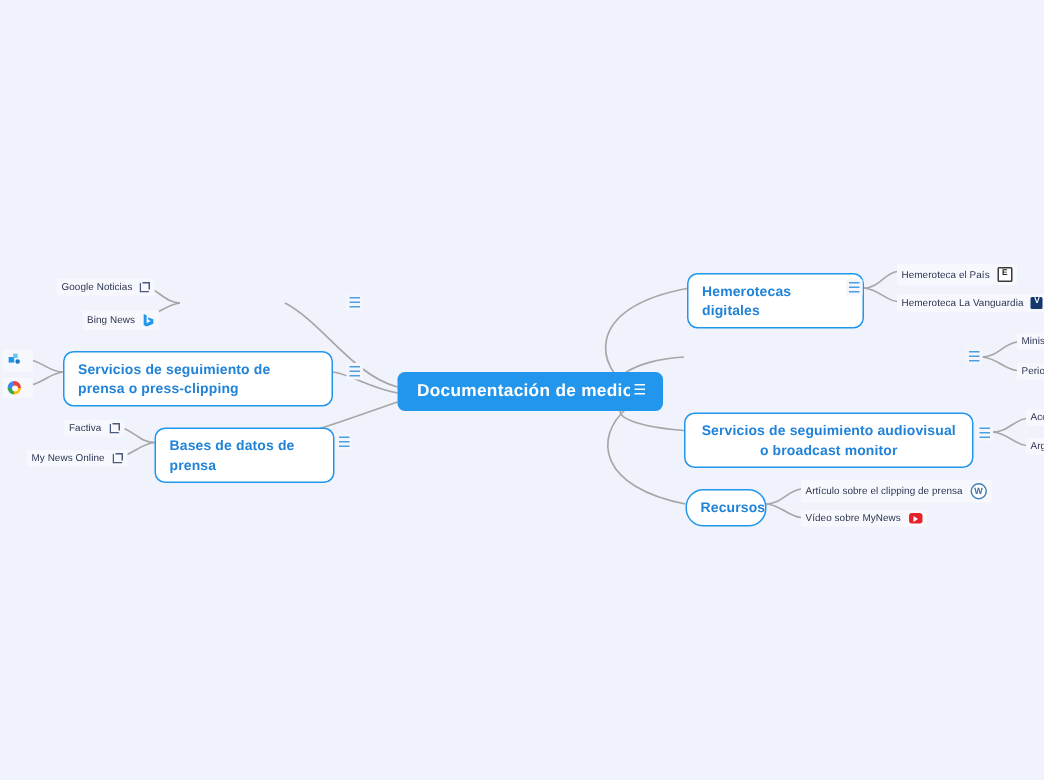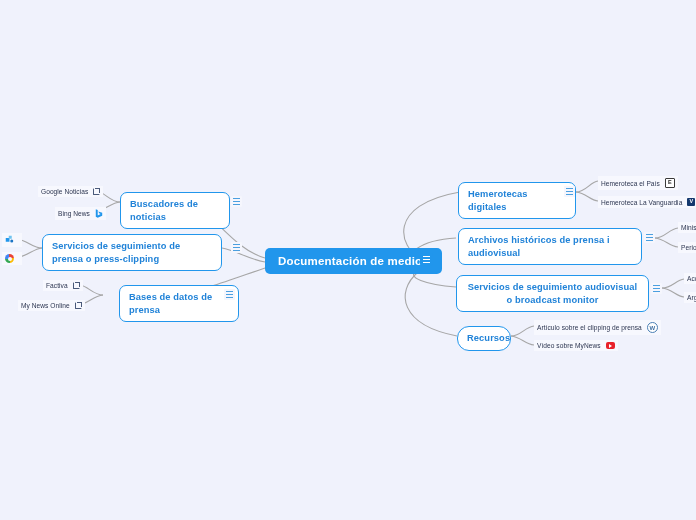--- a/index.html
+++ b/index.html
@@ -221,23 +221,20 @@
 
   <div class="root-node">
     <span>Documentación de medios</span>
   </div>
   <div class="note-icon">
     <i></i>
       <i></i>
       <i></i>
   </div>
 
-  <div class="branch" style="left:120px; top:192px; width:110px;">
-    <span>Buscadores de noticias</span>
-  </div>
   <div class="toggle" style="left:231px; top:196px;">
       <i></i>
       <i></i>
       <i></i>
     </div>
 
   <div class="leaf" style="left:38px; top:186px;">
     <span class="lbl">Google Noticias</span>
     <span class="ico ico-extlink">
         <span class="bx"></span>
@@ -270,21 +267,21 @@
         <circle cx="9" cy="8" r="2" fill="#1b74c4"></circle>
       </svg>
     </span>
     <span class="lbl"></span>
   </div>
   <div class="leaf" style="left:2px; top:252px;">
     <span class="ico ico-g"></span>
     <span class="lbl"></span>
   </div>
 
-  <div class="branch" style="left:119px; top:285px; width:120px;">
+  <div class="branch" style="left:103px; top:285px; width:120px;">
     <span>Bases de datos de prensa</span>
   </div>
   <div class="toggle" style="left:224px; top:289px;">
       <i></i>
       <i></i>
       <i></i>
     </div>
 
   <div class="leaf" style="left:43px; top:280px;">
     <span class="lbl">Factiva</span>
@@ -312,23 +309,20 @@
 
   <div class="leaf" style="left:598px; top:176px;">
     <span class="lbl">Hemeroteca el País</span>
     <span class="ico ico-square ico-pais">E</span>
   </div>
   <div class="leaf" style="left:598px; top:196px;">
     <span class="lbl">Hemeroteca La Vanguardia</span>
     <span class="ico ico-square ico-vang">V</span>
   </div>
 
-  <div class="branch" style="left:458px; top:228px; width:184px;">
-    <span>Archivos históricos de prensa i audiovisual</span>
-  </div>
   <div class="toggle" style="left:644px; top:232px;">
       <i></i>
       <i></i>
       <i></i>
     </div>
 
   <div class="leaf" style="left:678px; top:222px;">
     <span class="lbl">Minist</span>
   </div>
   <div class="leaf" style="left:678px; top:242px;">

